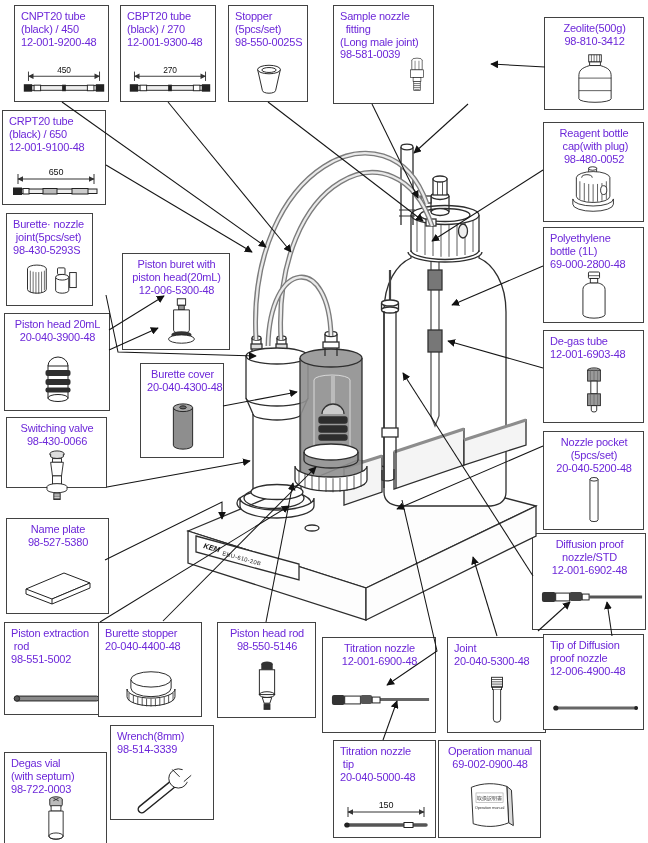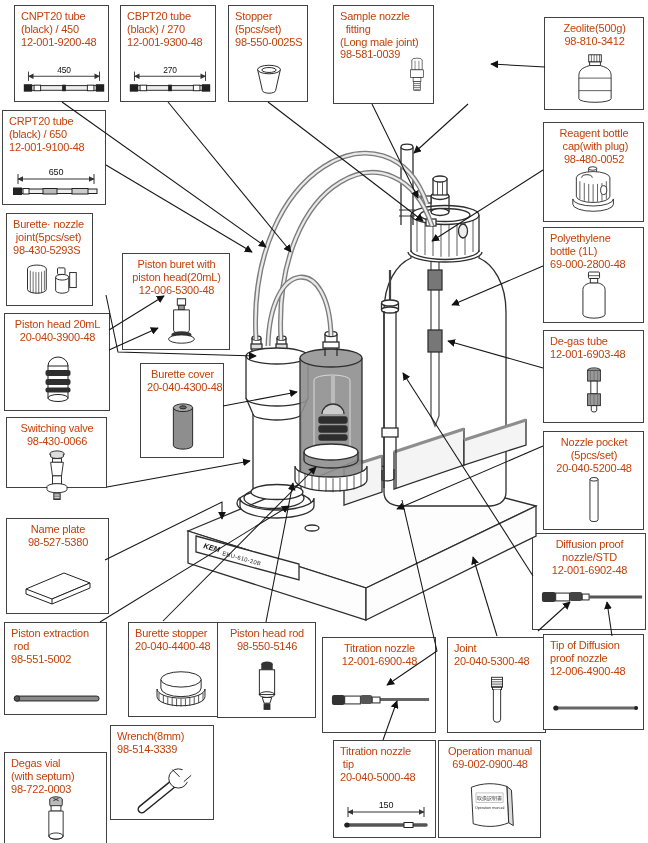--- a/index.html
+++ b/index.html
@@ -1,17 +1,17 @@
 <!DOCTYPE html>
 <html><head>
 <meta charset="utf-8">
 <style>
   html,body{margin:0;padding:0;background:#fff}
   #canvas{position:relative;width:648px;height:843px;background:#fff;
-    font-family:"Liberation Sans",sans-serif;color:#c2410c;overflow:hidden}
+    font-family:"Liberation Sans",sans-serif;color:#6d28d9;overflow:hidden}
   .box{position:absolute;box-sizing:border-box;border:1.8px solid #424242;background:#fff;
     padding:4px 5px 3px 6px;display:flex;flex-direction:column;z-index:2;
     font-size:11px;line-height:1.16;letter-spacing:-0.2px}
   .box .name{white-space:pre-wrap}
   .box .pn{white-space:nowrap}
   .box.ctr{text-align:center}
   .icon{display:block;margin:auto auto 1px auto;flex:0 0 auto}
   .icon.abs{position:absolute;right:3px;bottom:3px;margin:0}
   #overlay{position:absolute;left:0;top:0;z-index:5;pointer-events:none}
   .ap{stroke:#2e2e2e;stroke-width:1.3;fill:none}
@@ -207,21 +207,21 @@
 <div class="box" style="left:4px;top:622px;width:103px;height:93px">
   <div class="name">Piston extraction
  rod</div>
   <div class="pn">98-551-5002</div>
   <svg class="icon" width="92" height="22" viewBox="0 0 94 22">
     <rect x="4" y="8" width="86" height="5" rx="2.5" fill="#8a8a8a" stroke="#222"></rect>
     <circle cx="6" cy="10.5" r="2.8" fill="#555" stroke="#222"></circle>
   </svg>
 </div>
 
-<div class="box" style="left:128px;top:622px;width:104px;height:95px">
+<div class="box" style="left:98px;top:622px;width:104px;height:95px">
   <div class="name">Burette stopper</div>
   <div class="pn">20-040-4400-48</div>
   <svg class="icon" width="64" height="46" viewBox="0 0 66 48">
     <path d="M12,14 V23 a21,9 0 0 0 42,0 V14" fill="#fff" stroke="#222"></path>
     <ellipse cx="33" cy="14" rx="21" ry="8" fill="#fff" stroke="#222"></ellipse>
     <path d="M8,24 a25,9.5 0 0 0 50,0 v8 a25,9.5 0 0 1 -50,0 z" fill="#fff" stroke="#222"></path>
     <path d="M10,28 v8 M14.6,30.5 v8 M19.2,32.3 v8 M23.8,33.4 v8 M28.4,34 v8 M33,34.2 v8 M37.6,34 v8 M42.2,33.4 v8 M46.8,32.3 v8 M51.4,30.5 v8 M56,28 v8" stroke="#222" stroke-width="0.8"></path>
   </svg>
 </div>
 

